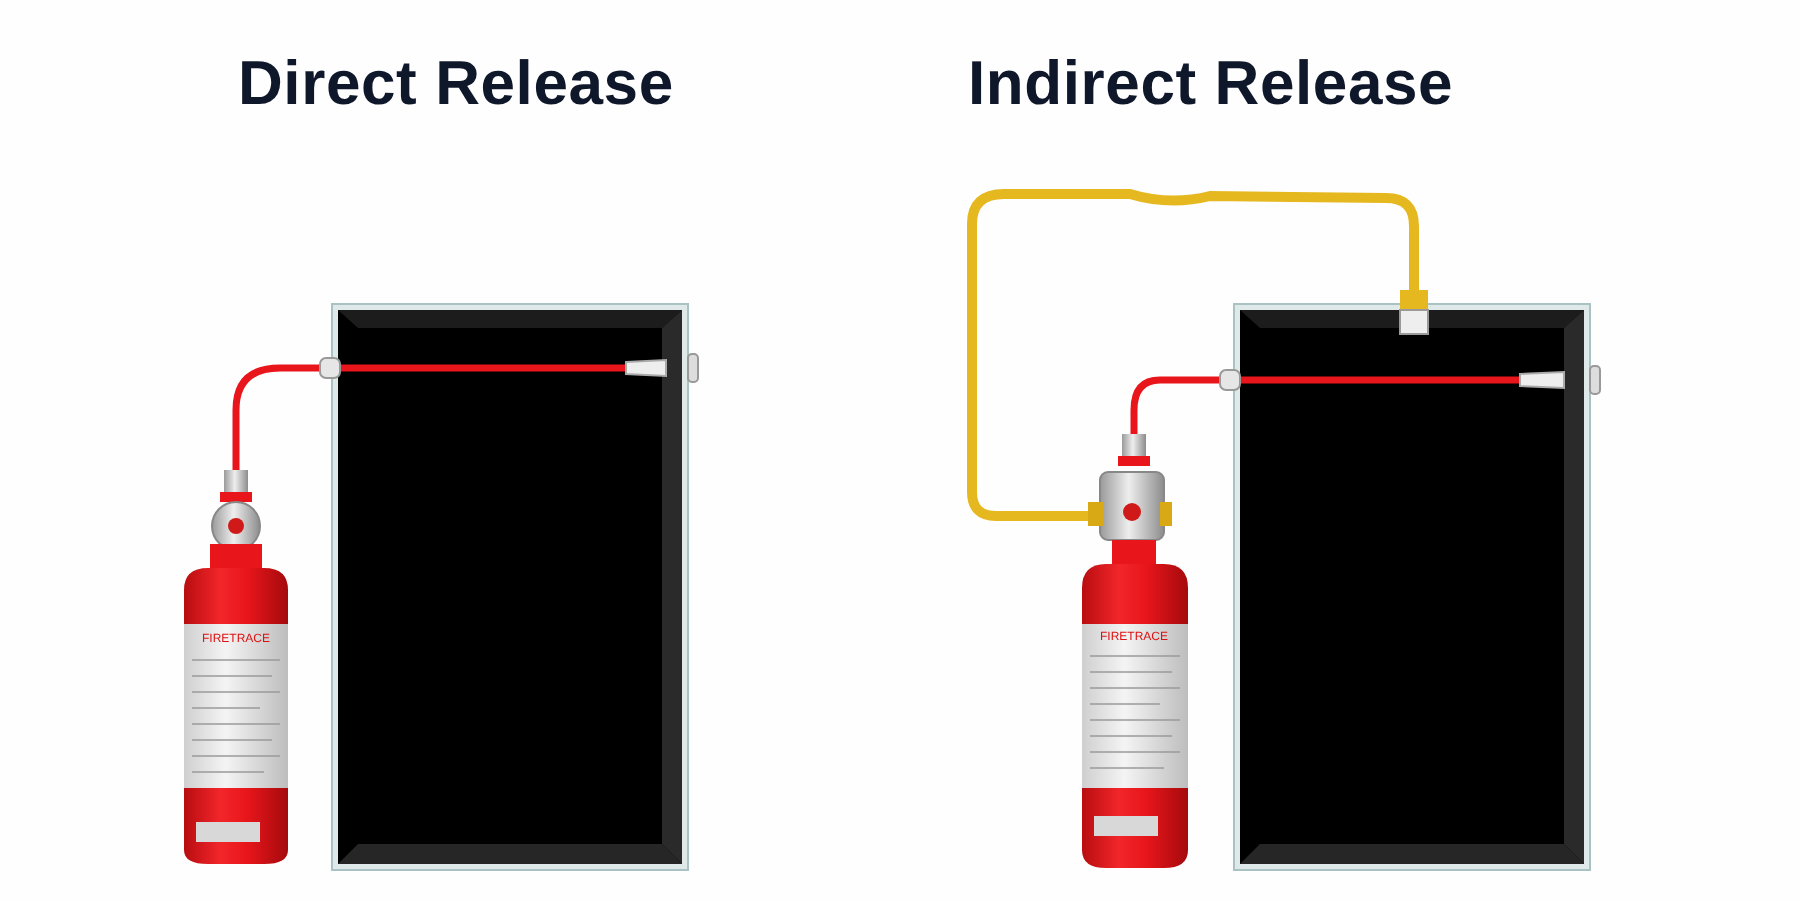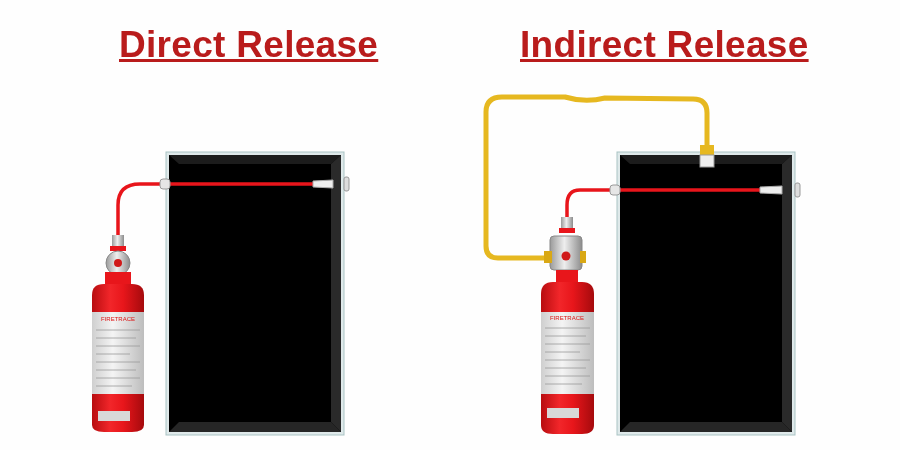--- a/index.html
+++ b/index.html
@@ -1,19 +1,19 @@
 <!DOCTYPE html>
 <html><head>
 <meta charset="utf-8">
 <style>
   html,body{margin:0;padding:0;}
   body{width:900px;height:450px;background:#fefefe;position:relative;overflow:hidden;font-family:"Liberation Sans",sans-serif;}
-  .title{position:absolute;top:24px;font-weight:bold;font-size:37px;color:#b91c1c;letter-spacing:0.3px;text-decoration:underline;}
+  .title{position:absolute;top:24px;font-weight:bold;font-size:31px;color:#0f172a;letter-spacing:0.3px;}
   #t1{left:119px;}
-  #t2{left:520px;}
+  #t2{left:484px;}
   svg{position:absolute;left:0;top:0;}
 </style>
 </head>
 <body>
 
 <div id="t1" class="title">Direct Release</div>
 <div id="t2" class="title">Indirect Release</div>
 
 <svg width="900" height="450" viewBox="0 0 900 450">
   <defs>

